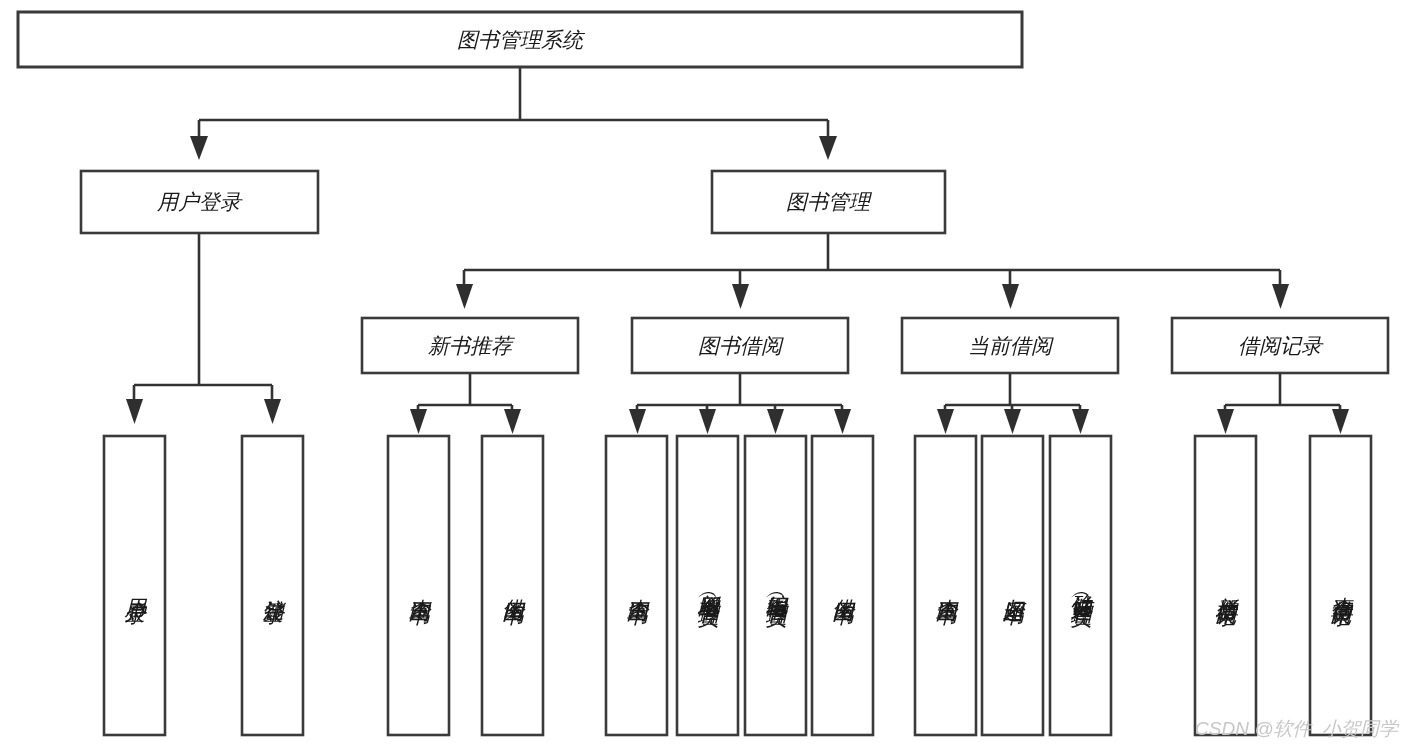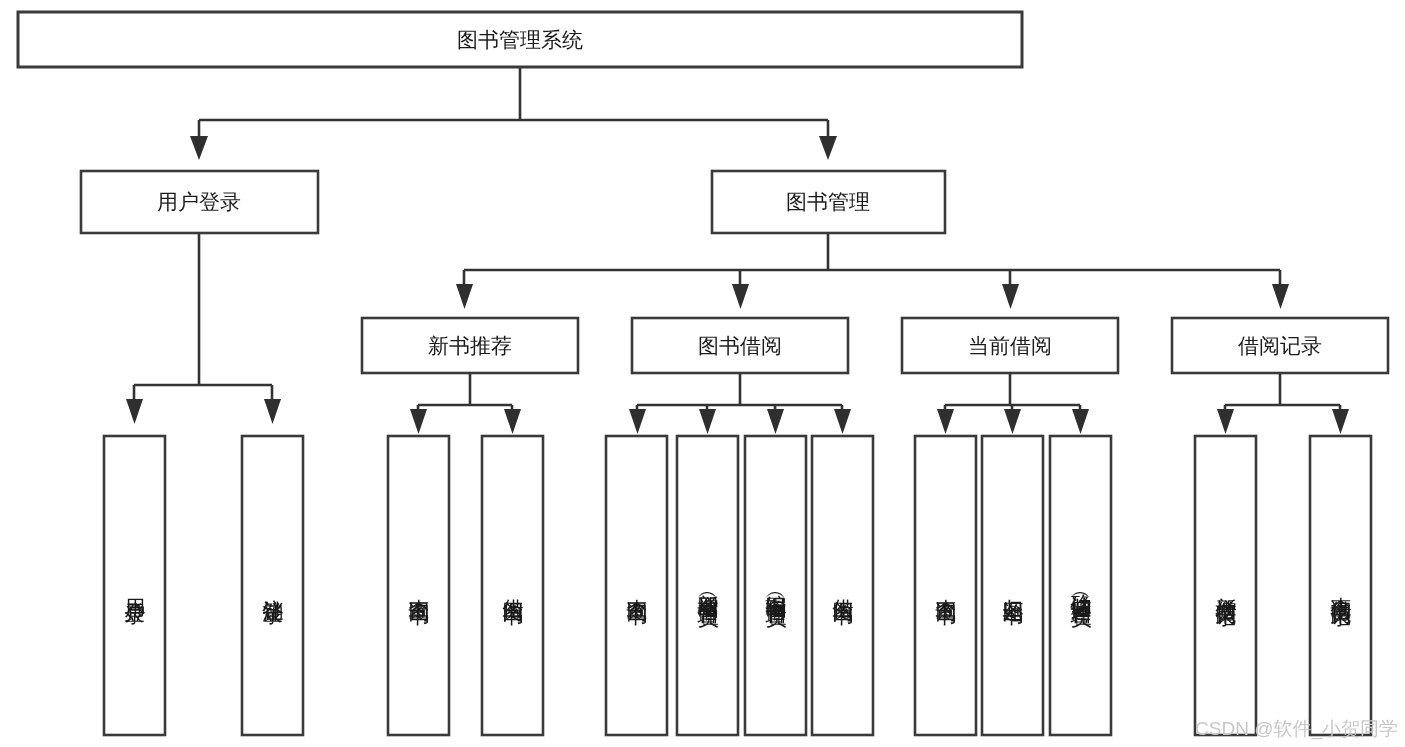--- a/index.html
+++ b/index.html
@@ -11,20 +11,21 @@
     width: 1405px;
     height: 747px;
     font-family: "Liberation Sans", "DejaVu Sans", sans-serif;
     overflow: hidden;
   }
   #diagram-root {
     position: relative;
     width: 1405px;
     height: 747px;
     background: #ffffff;
+    font-style: italic;
   }
   svg.diagram-canvas {
     position: absolute;
     top: 0;
     left: 0;
     width: 1405px;
     height: 747px;
   }
   .node-box {
     fill: #ffffff;

